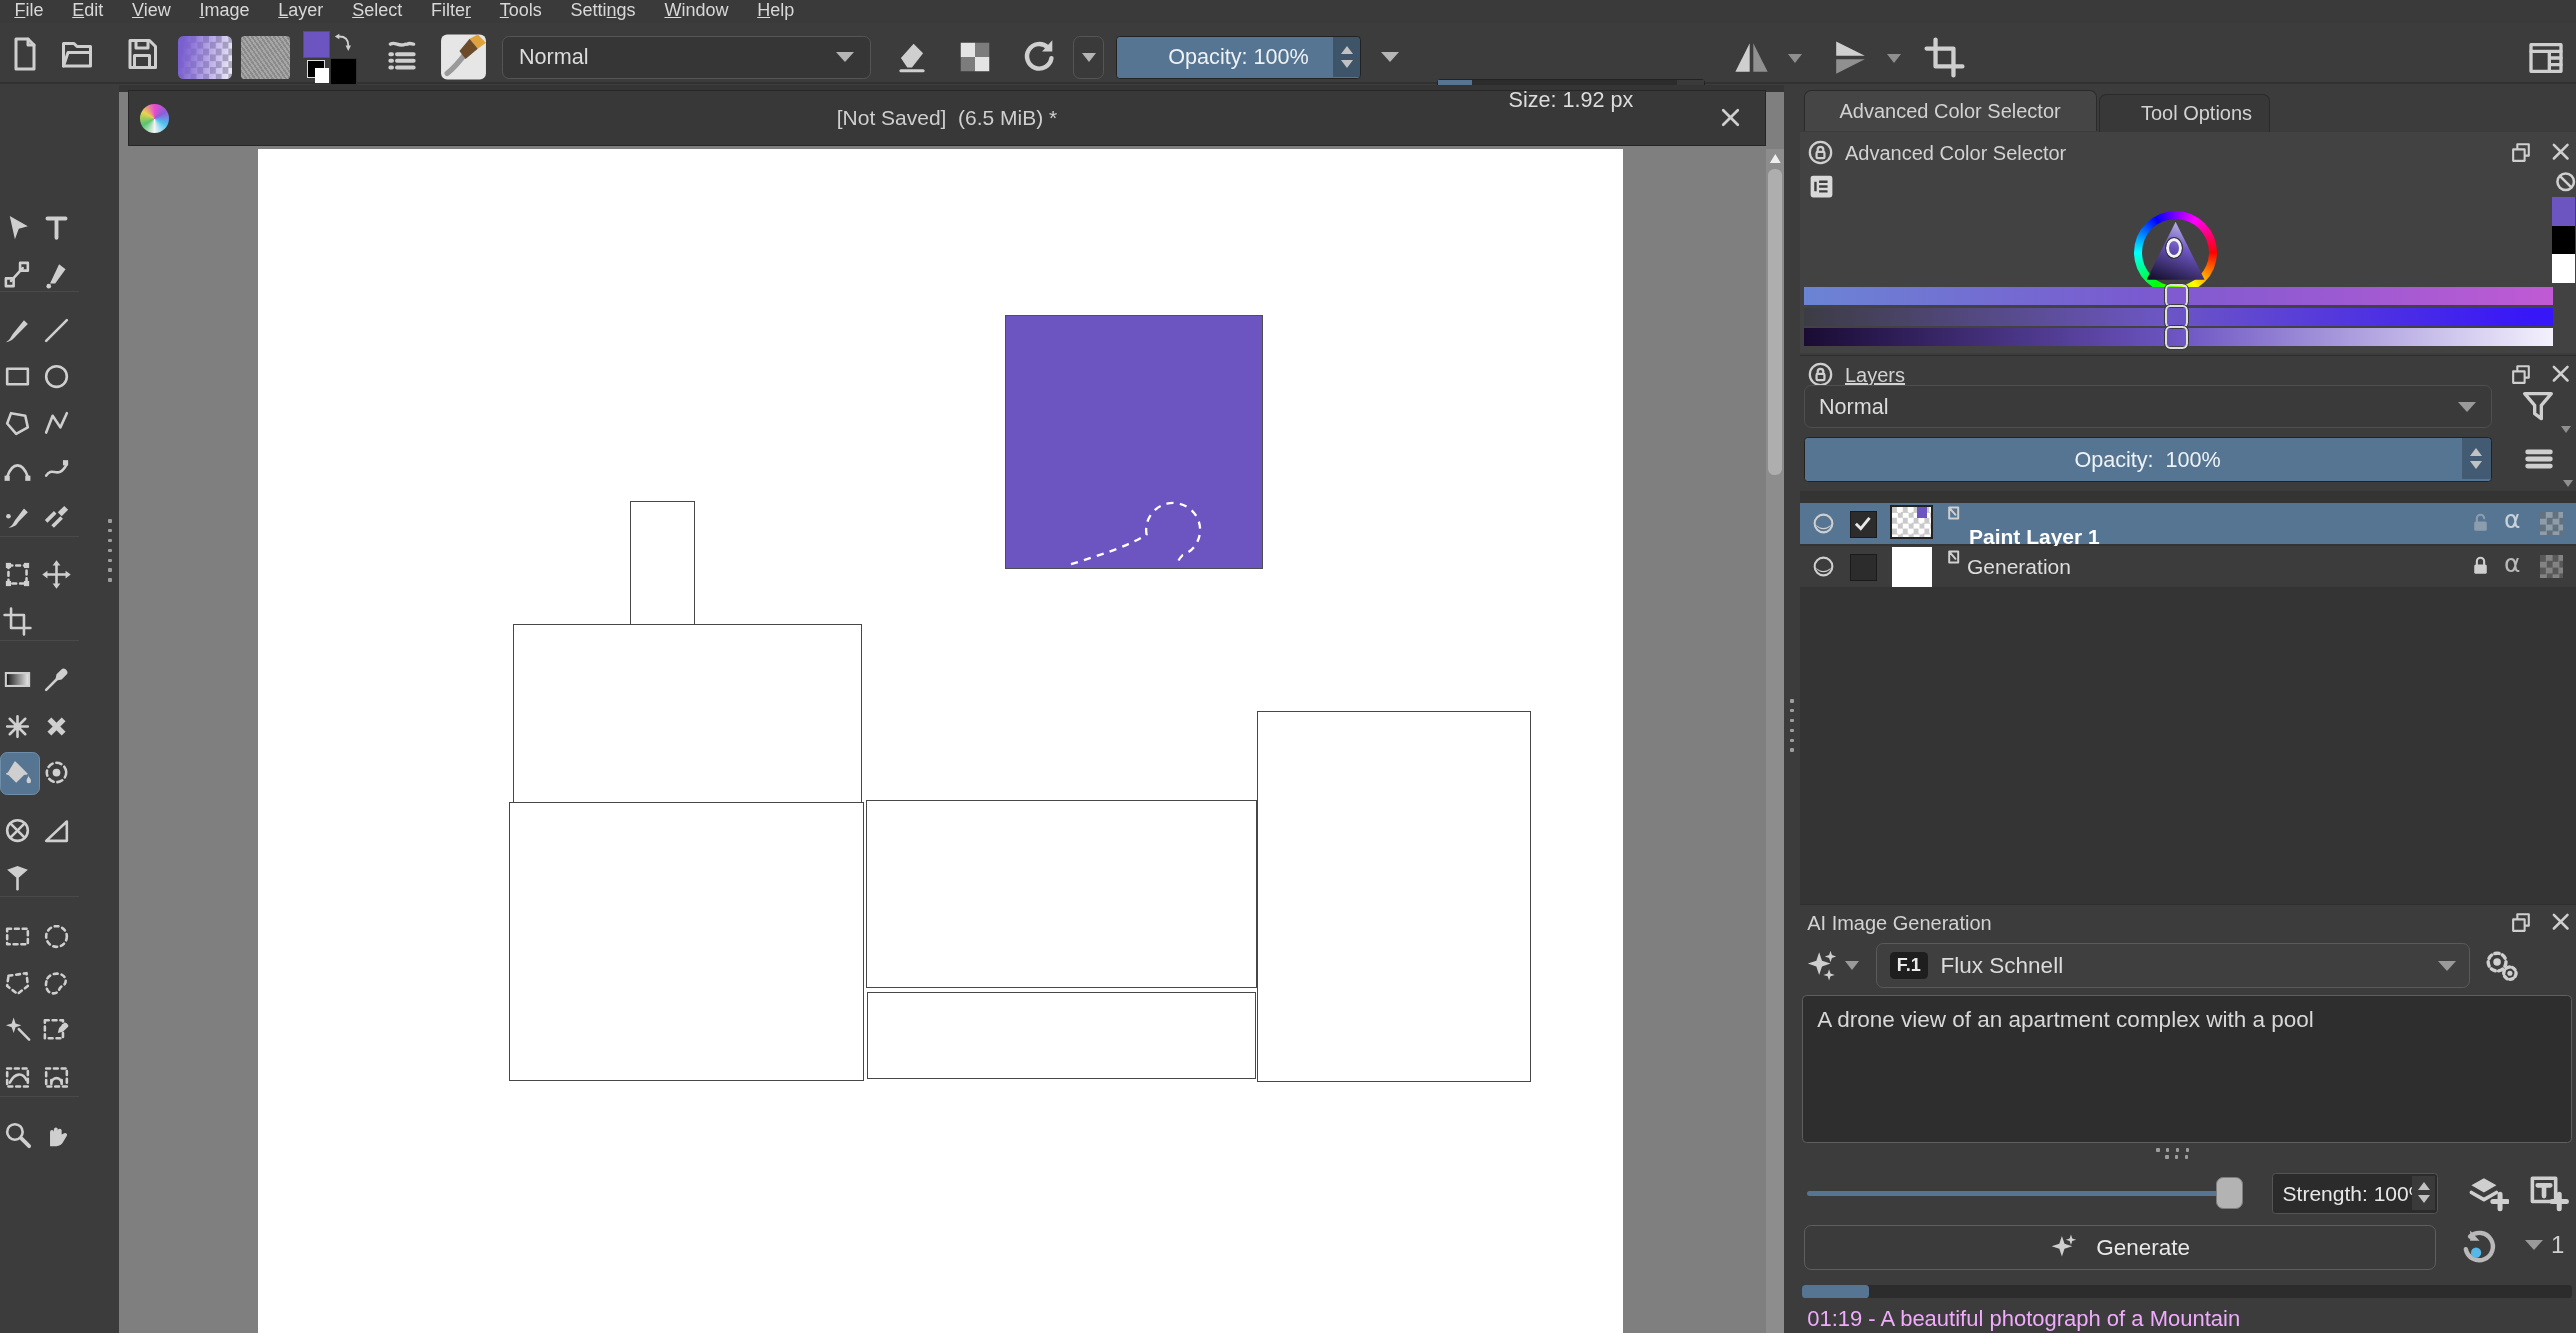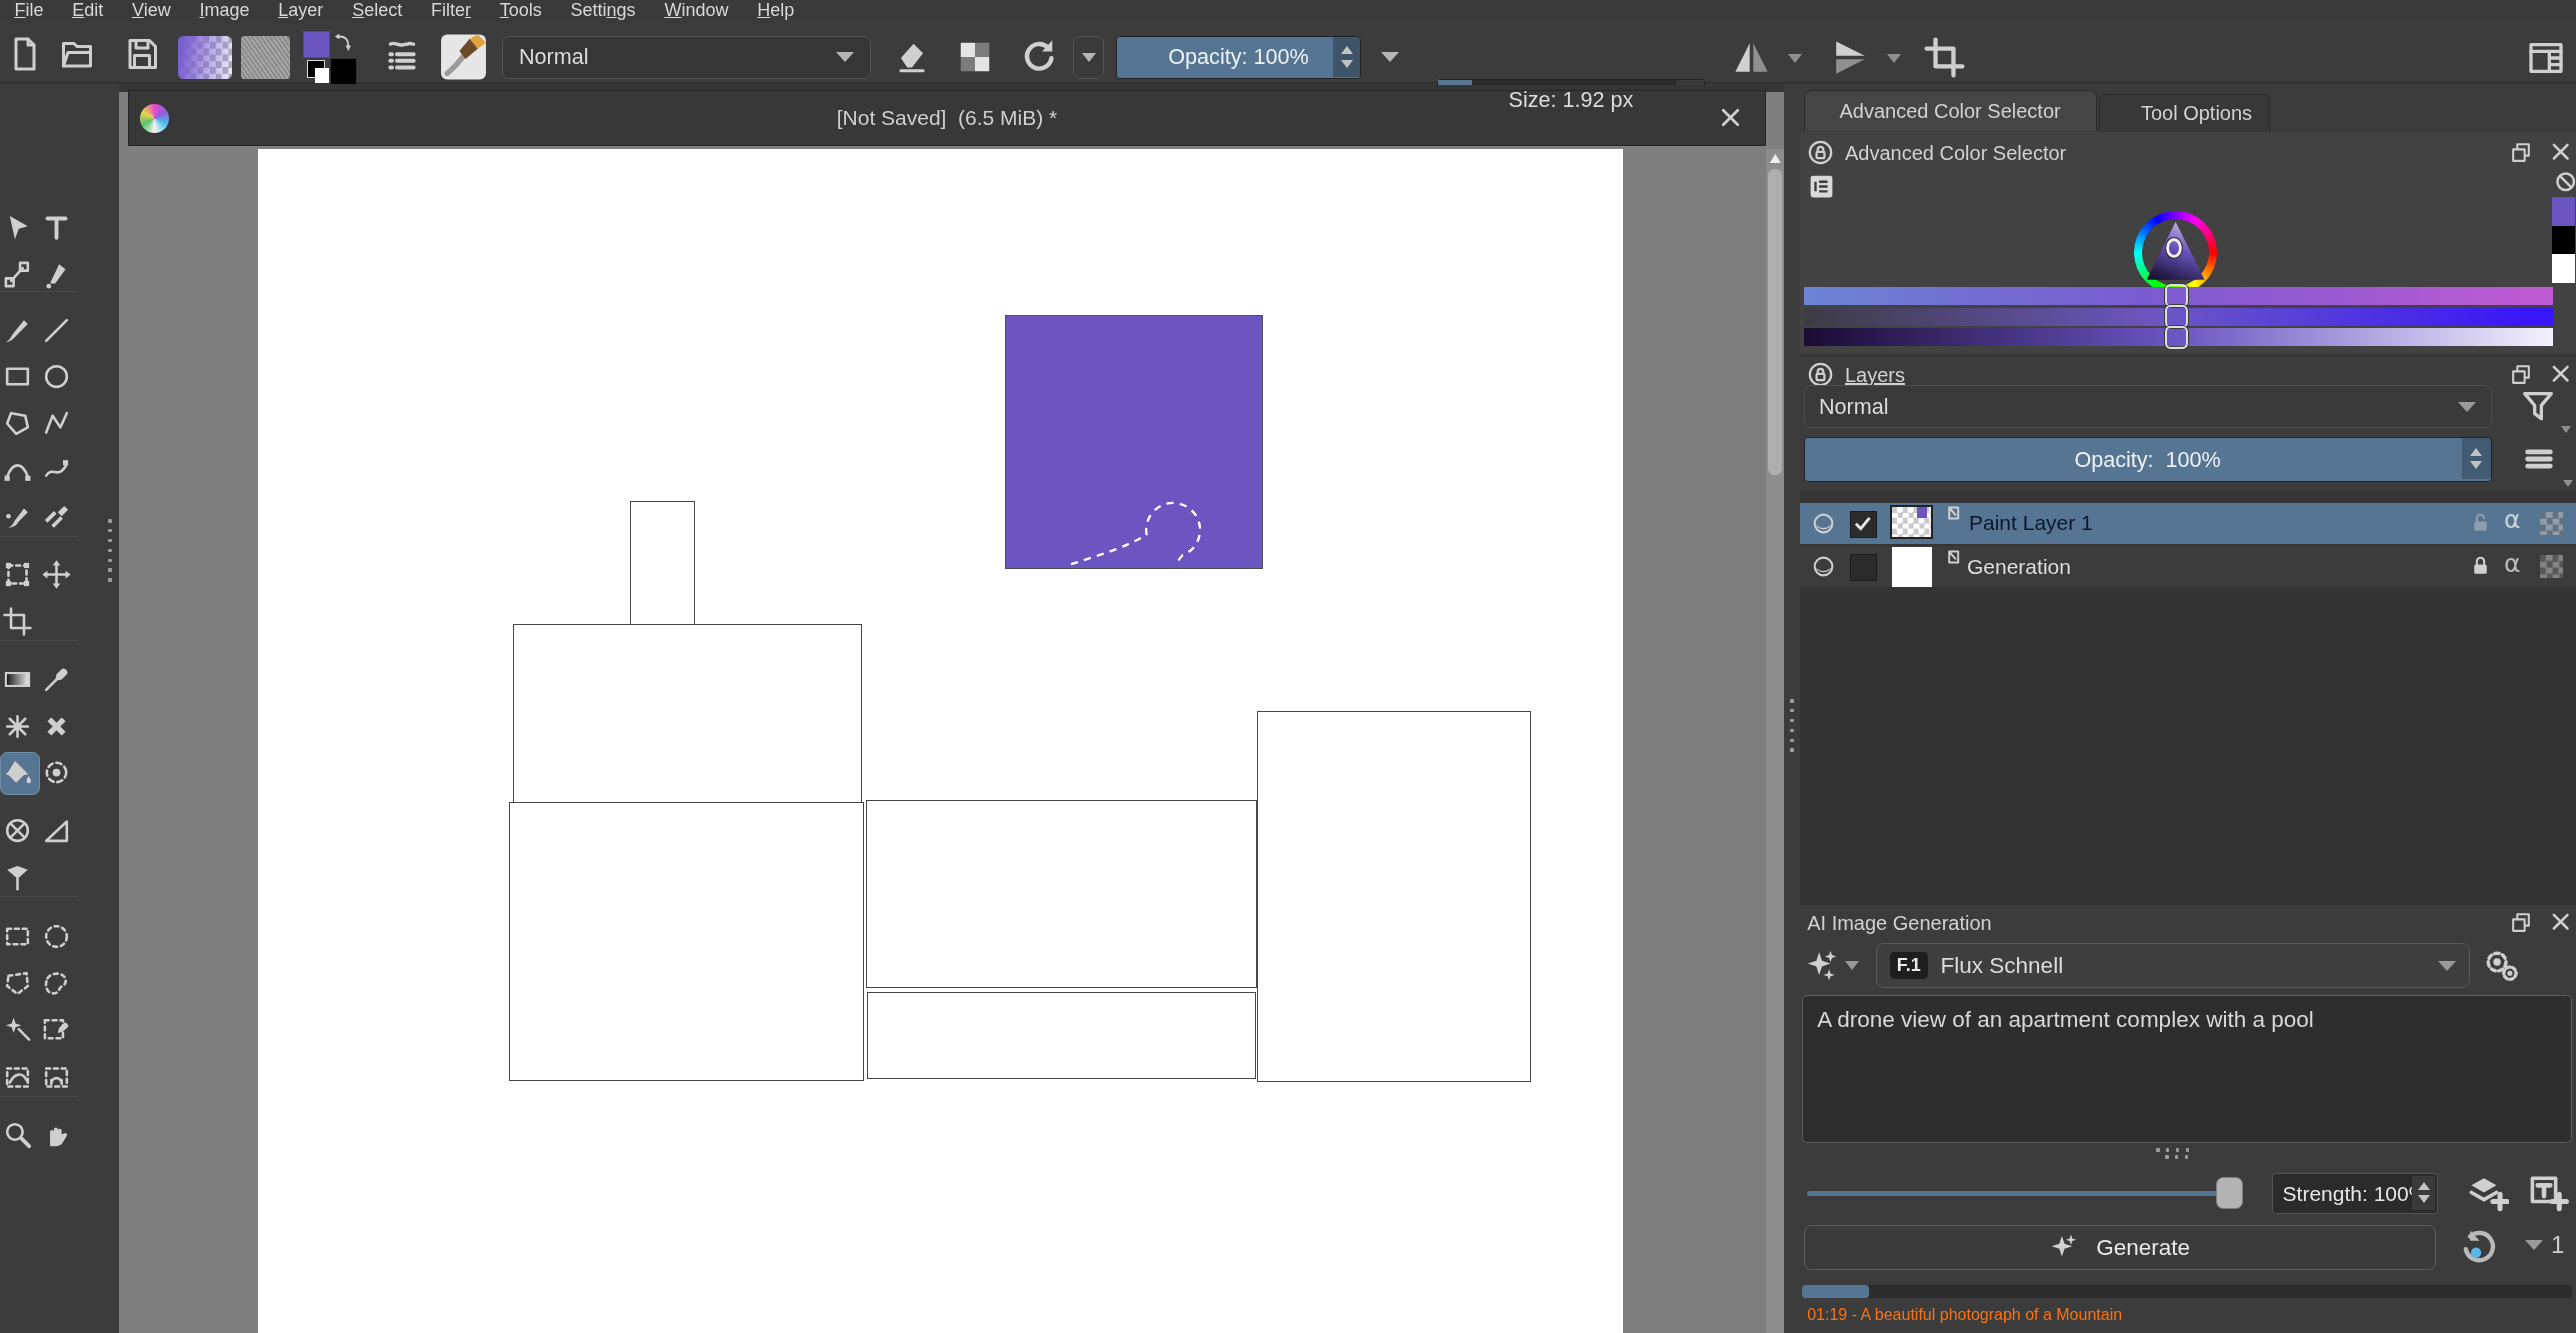--- a/index.html
+++ b/index.html
@@ -603,21 +603,21 @@
           </div>
         <div class="abs" style="left:90px;top:2.7px;width:43px;height:34px;border:2.7px solid #222;box-sizing:border-box;background:
             repeating-conic-gradient(#ffffff 0 25%, #c9c9c9 0 50%);background-size:10.8px 10.8px;">
           <div class="abs" style="right:3.6px;top:0;width:10.8px;height:10.8px;background:#6c55c1;"></div>
         </div>
         <div class="abs" style="left:142px;top:1.8px;">
             <svg width="21.6" height="21.6" viewBox="0 0 24 24">
               <path class="s" d="M8 4 H18 V16 H8 Z M8 4 L15 12" style="stroke-width:2.2"></path>
             </svg>
           </div>
-        <span class="lname abs" style="left:169px;top:8px;font-weight:normal;color:#0f172a;">Paint Layer 1</span>
+        <span class="lname abs" style="left:169px;top:22px;font-weight:bold;color:#ffffff;">Paint Layer 1</span>
         <div class="abs dim" style="left:668px;top:7.2px;">
             <svg width="25" height="25" viewBox="0 0 24 24">
               <rect class="f" x="6" y="11" width="12" height="9" rx="1.5"></rect>
               <path class="s" d="M8.5 11 V8 a3.5 3.5 0 0 1 7 0"></path>
             </svg>
           </div>
         <span class="alpha abs" style="left:704px;top:2.7px;">α</span>
         <div class="checker-sm abs" style="left:740px;top:9px;"></div>
       </div>
 
@@ -733,17 +733,17 @@
           <path d="M6.5 2 V8 H12 Z" fill="#b9b9b9"></path>
           <circle cx="10" cy="15" r="3" fill="#57b8e8"></circle>
         </svg>
       </div>
     <span class="caretbox abs" style="left:725px;top:335px;border-top-color:#9a9a9a;"></span>
     <span class="abs" style="left:751px;top:326px;font-size:24px;color:#cfcfcf;">1</span>
 
     <div class="abs" style="left:1.8px;top:380px;width:770px;height:12.6px;background:#2c2c2c;border-radius:3.6px;">
       <div class="abs" style="left:0;top:0;width:67px;height:12.6px;background:#567592;border-radius:3.6px;"></div>
     </div>
-    <span class="abs" style="left:7.2px;top:401px;font-size:16px;color:#f97316;">01:19 - A beautiful photograph of a Mountain</span>
+    <span class="abs" style="left:7.2px;top:401px;font-size:22px;color:#f0abfc;">01:19 - A beautiful photograph of a Mountain</span>
   </div>
 
 </div>
 
 
 </body></html>

